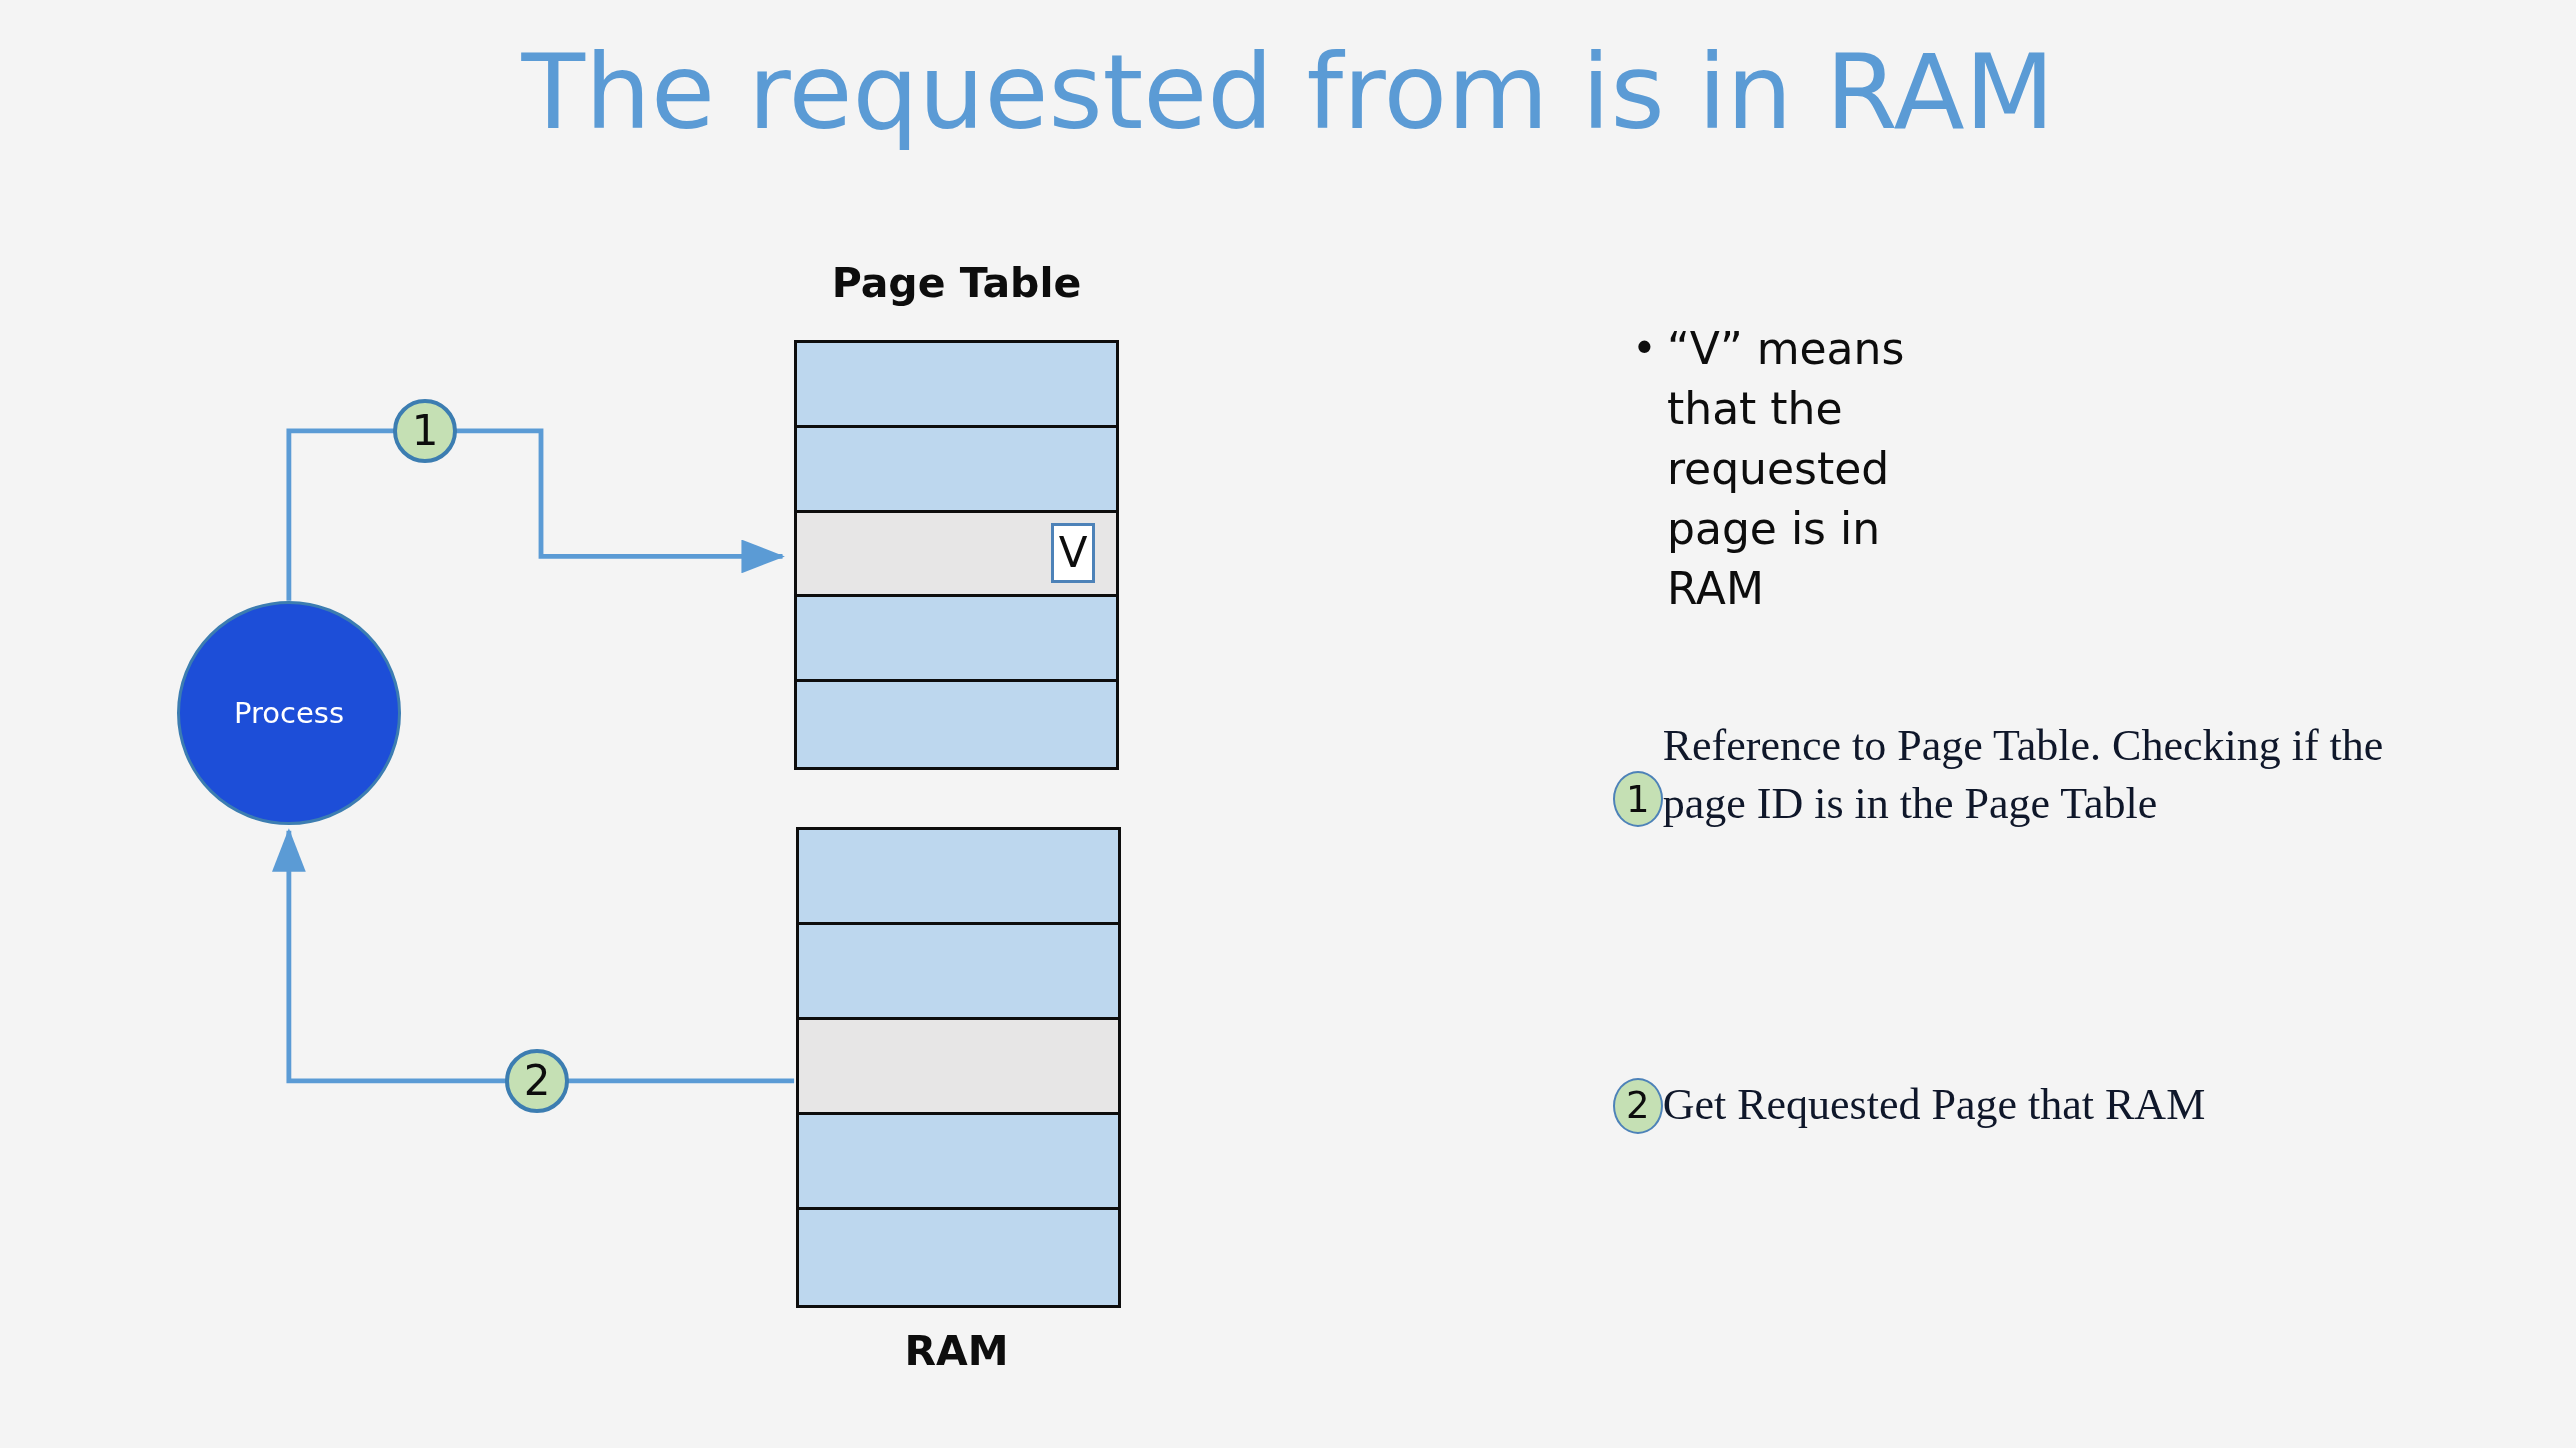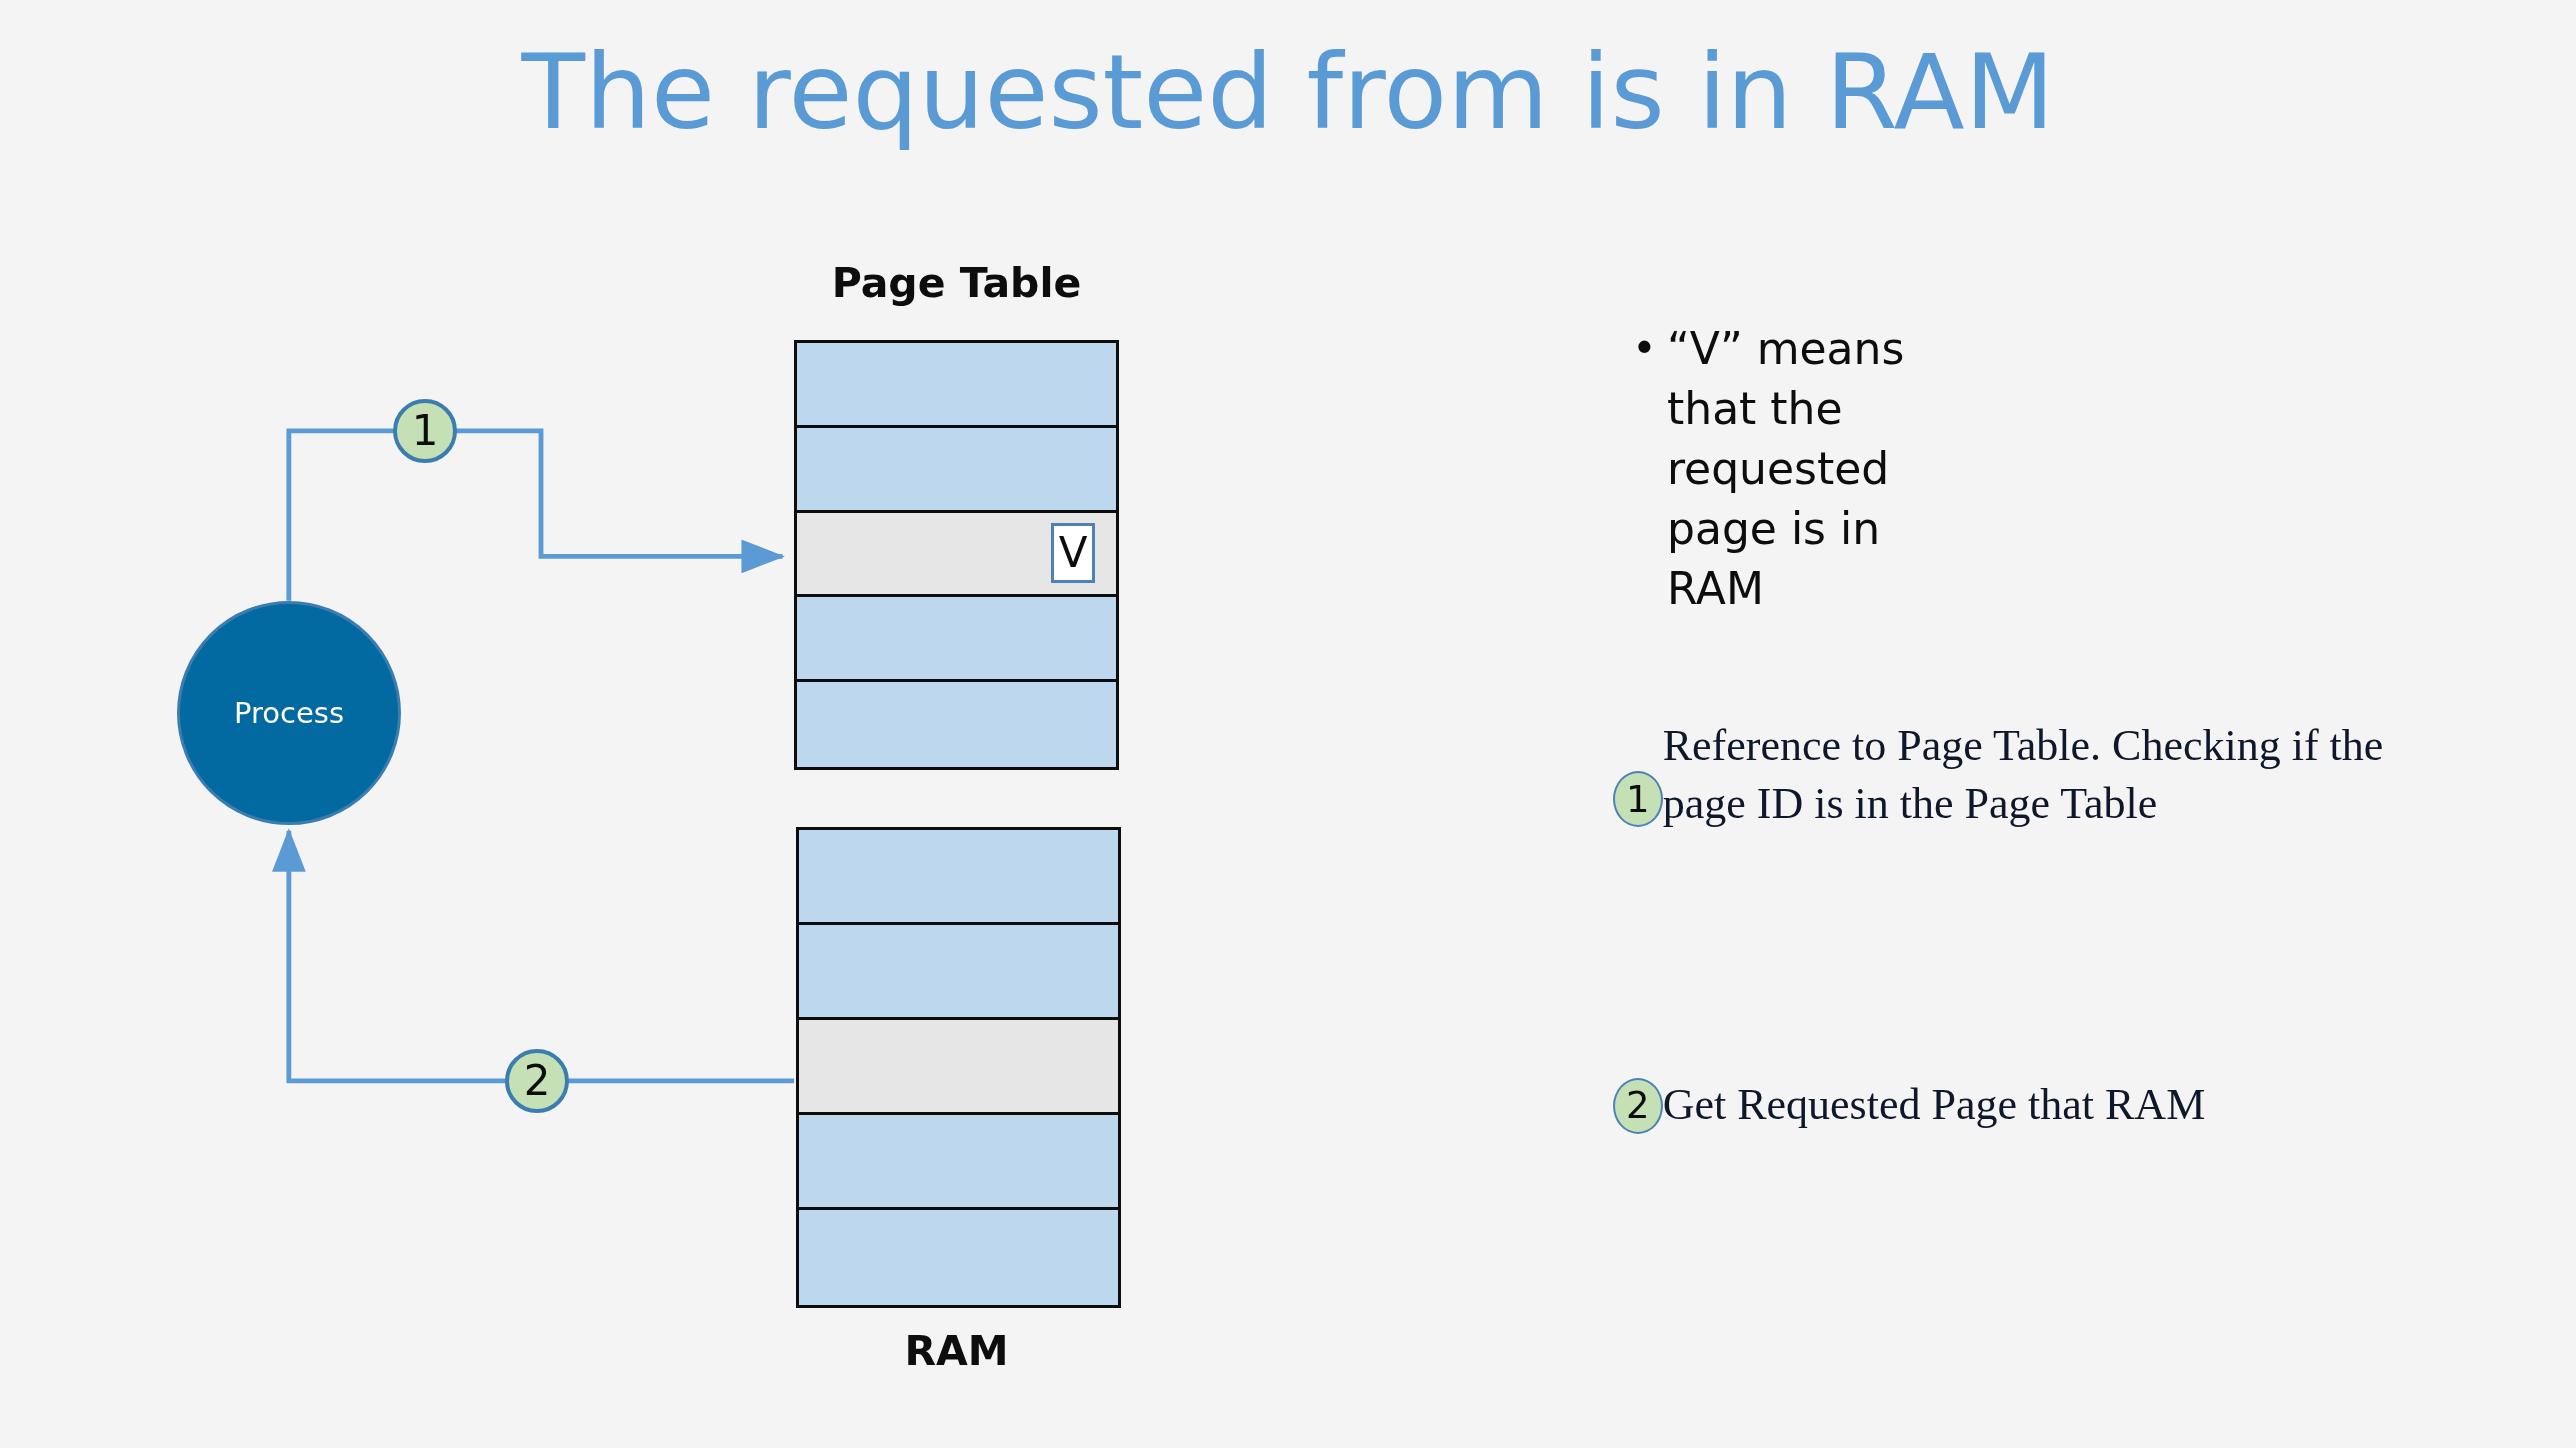--- a/index.html
+++ b/index.html
@@ -102,21 +102,21 @@
   }
 
   
   .process-circle {
     position: absolute;
     left: 177px;
     top: 601px;
     width: 224px;
     height: 224px;
     border-radius: 50%;
-    background: #0369a1;
+    background: #1d4ed8;
     border: 3.9px solid #3c7db1;
     box-sizing: border-box;
     display: flex;
     align-items: center;
     justify-content: center;
   }
   .process-circle .label {
     font-family: "DejaVu Sans", "Liberation Sans", sans-serif;
     font-size: 29px;
     color: #ffffff;

